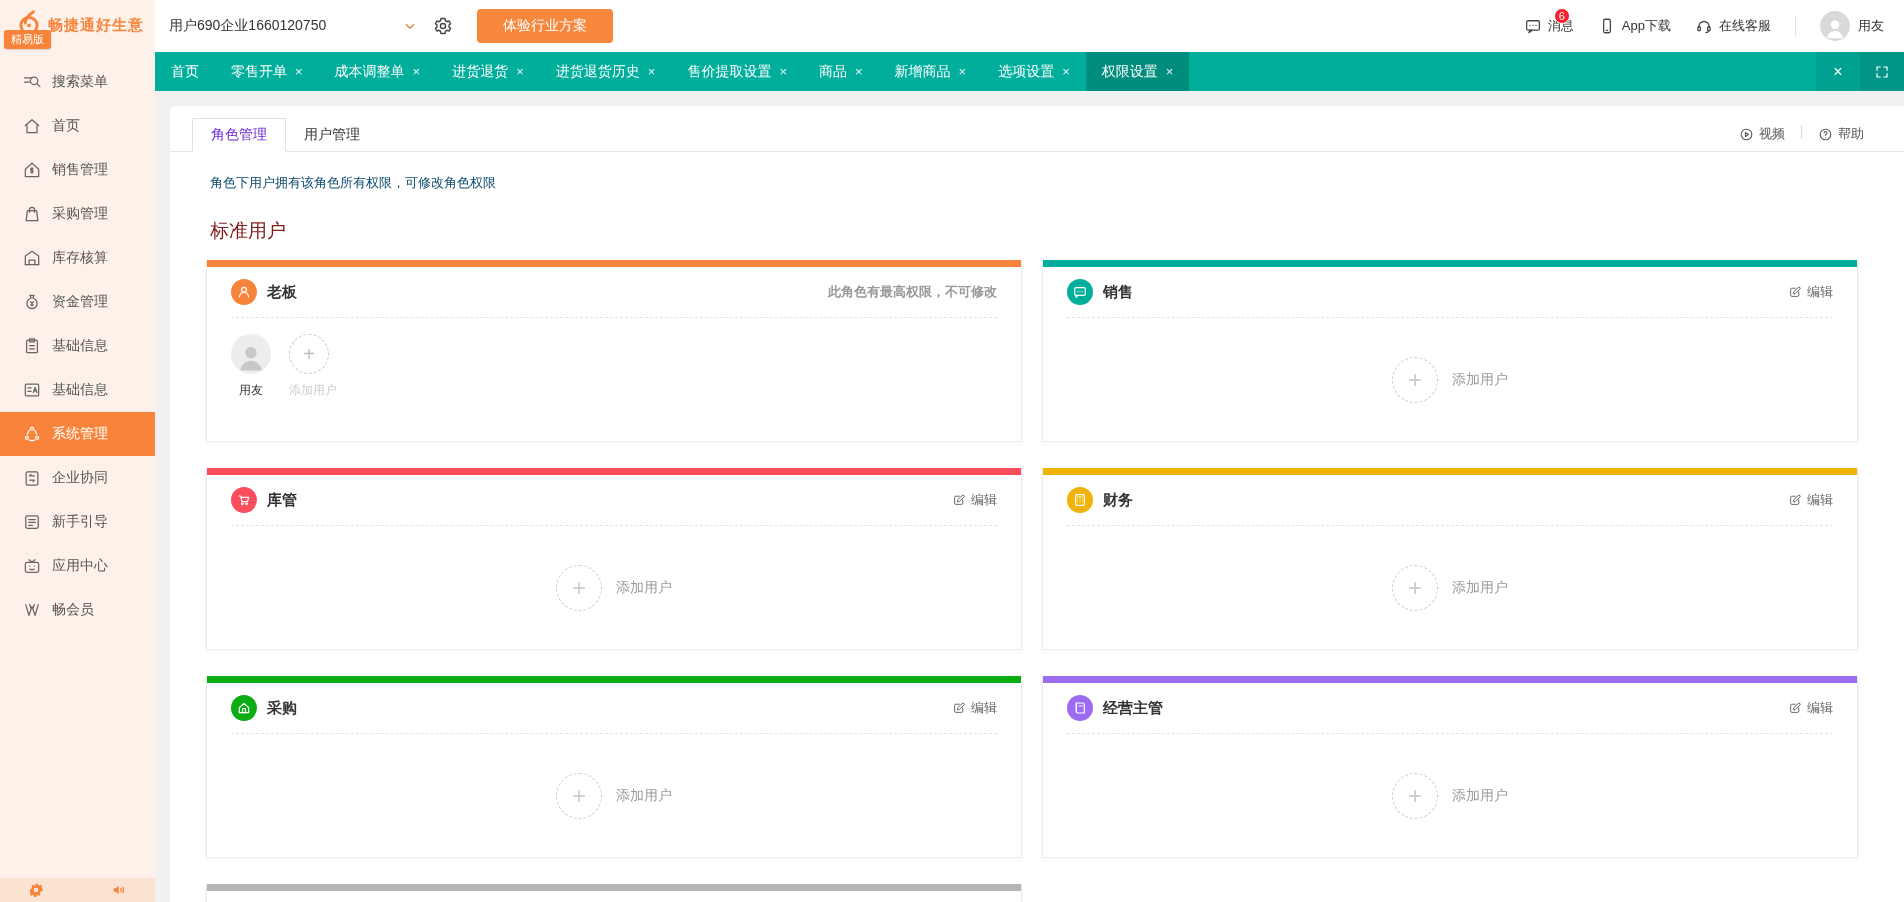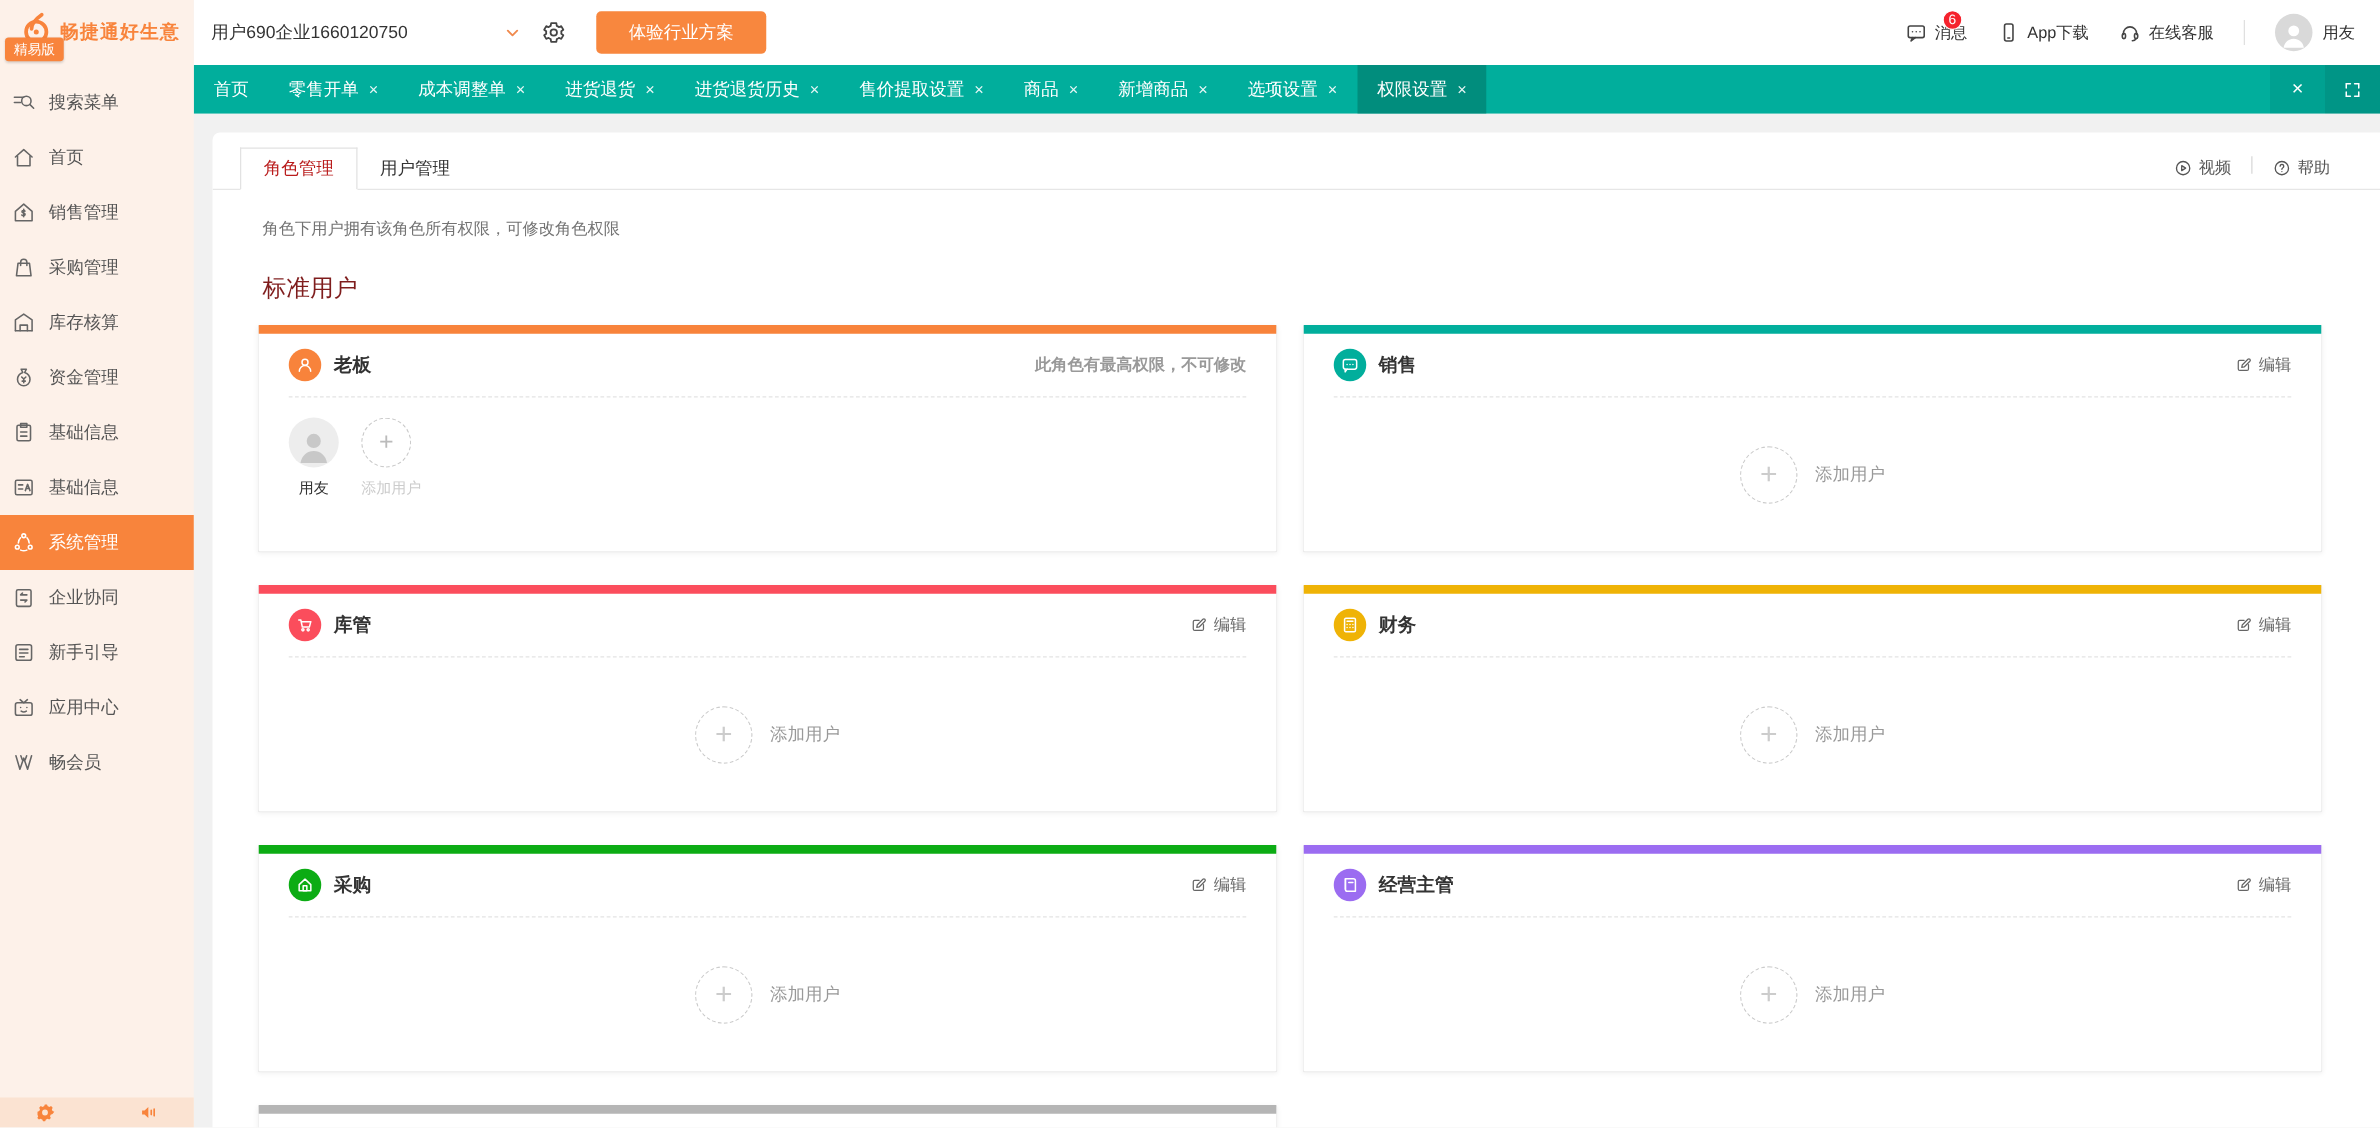--- a/index.html
+++ b/index.html
@@ -7,21 +7,21 @@
   body { font-family:"Liberation Sans","DejaVu Sans",sans-serif; background:#f1f1f1; color:#333; }
   .app { display:flex; width:1904px; height:902px; }
 
   
   .sidebar { position:relative; width:155px; height:902px; background:#fdf1e9; flex:none; }
   .logo-block { position:relative; height:52px; padding:8px 0 0 14px; display:flex; align-items:flex-start; }
   .logo-icon { width:30px; height:30px; color:#f8843c; flex:none; }
   .brand-name { color:#f8843c; font-weight:700; font-size:15px; letter-spacing:1px; margin:8px 0 0 4px; white-space:nowrap; }
   .edition-badge { position:absolute; left:4px; top:30px; background:#f8843c; color:#fff; font-size:11px; padding:2px 7px; border-radius:3px; box-shadow:0 1px 2px rgba(0,0,0,.15); }
   .side-menu { margin-top:8px; }
-  .side-item { display:flex; align-items:center; height:44px; padding-left:9px; font-size:14px; color:#555; cursor:pointer; }
+  .side-item { display:flex; align-items:center; height:44px; padding-left:22px; font-size:14px; color:#555; cursor:pointer; }
   .side-item .si-icon { width:20px; height:20px; margin-right:10px; color:#666; display:flex; align-items:center; }
   .side-item.active { background:#f8843c; color:#fff; }
   .side-item.active .si-icon { color:#fff; }
   .side-footer { position:absolute; left:0; bottom:0; width:155px; height:24px; background:#fbe3d2; display:flex; align-items:center; padding:0 28px; justify-content:space-between; }
   .side-footer .sf-icon { width:16px; height:16px; color:#f8843c; cursor:pointer; }
 
   
   .main { flex:1; display:flex; flex-direction:column; min-width:0; }
 
   
@@ -50,26 +50,26 @@
   .tabbar-ctrl { width:44px; display:flex; align-items:center; justify-content:center; color:#fff; cursor:pointer; flex:none; }
   .tabbar-ctrl.c1 { background:rgba(0,0,0,.07); font-size:16px; }
   .tabbar-ctrl.c2 { background:rgba(0,0,0,.14); }
   .tabbar-ctrl svg { width:16px; height:16px; }
 
   
   .content-wrap { flex:1; background:#f1f1f1; padding:15px 0 0 15px; min-height:0; }
   .panel { background:#fff; border-radius:6px 0 0 0; height:100%; overflow:hidden; }
   .panel-tabs { display:flex; align-items:flex-end; border-bottom:1px solid #e6e6e6; padding:12px 40px 0 22px; }
   .ptab { padding:7px 18px; font-size:14px; color:#333; cursor:pointer; }
-  .ptab.active { border:1px solid #e2e2e2; border-bottom:1px solid #fff; margin-bottom:-1px; background:#fff; color:#b91c1c; }
+  .ptab.active { border:1px solid #e2e2e2; border-bottom:1px solid #fff; margin-bottom:-1px; background:#fff; color:#6d28d9; }
   .panel-tabs-right { margin-left:auto; display:flex; gap:6px; font-size:13px; color:#555; padding-bottom:8px; }
   .pt-icon { width:15px; height:15px; color:#555; }
   .pt-link { display:flex; align-items:center; gap:5px; cursor:pointer; }
   .pt-div { width:1px; height:14px; background:#d8d8d8; margin:0 10px; }
-  .hint { margin:22px 0 0 40px; font-size:13px; color:#737373; }
+  .hint { margin:22px 0 0 40px; font-size:13px; color:#0c4a6e; }
   .section-title { margin:26px 0 16px 40px; font-size:19px; font-weight:500; color:#7f1d1d; }
 
   .cards-grid { display:grid; grid-template-columns:1fr 1fr; gap:26px 20px; margin:0 46px 0 36px; }
   .card { background:#fff; border:1px solid #ebebeb; border-top:none; box-shadow:0 1px 4px rgba(0,0,0,.05); height:182px; border-radius:2px; }
   .card-bar { height:7px; }
   .card-header { height:50px; display:flex; align-items:center; padding:0 24px; }
   .role-icon { width:26px; height:26px; border-radius:50%; color:#fff; display:flex; align-items:center; justify-content:center; flex:none; }
   .role-icon svg { width:16px; height:16px; }
   .role-name { font-size:15px; font-weight:600; color:#333; margin-left:10px; }
   .card-header-right { margin-left:auto; display:flex; align-items:center; }

